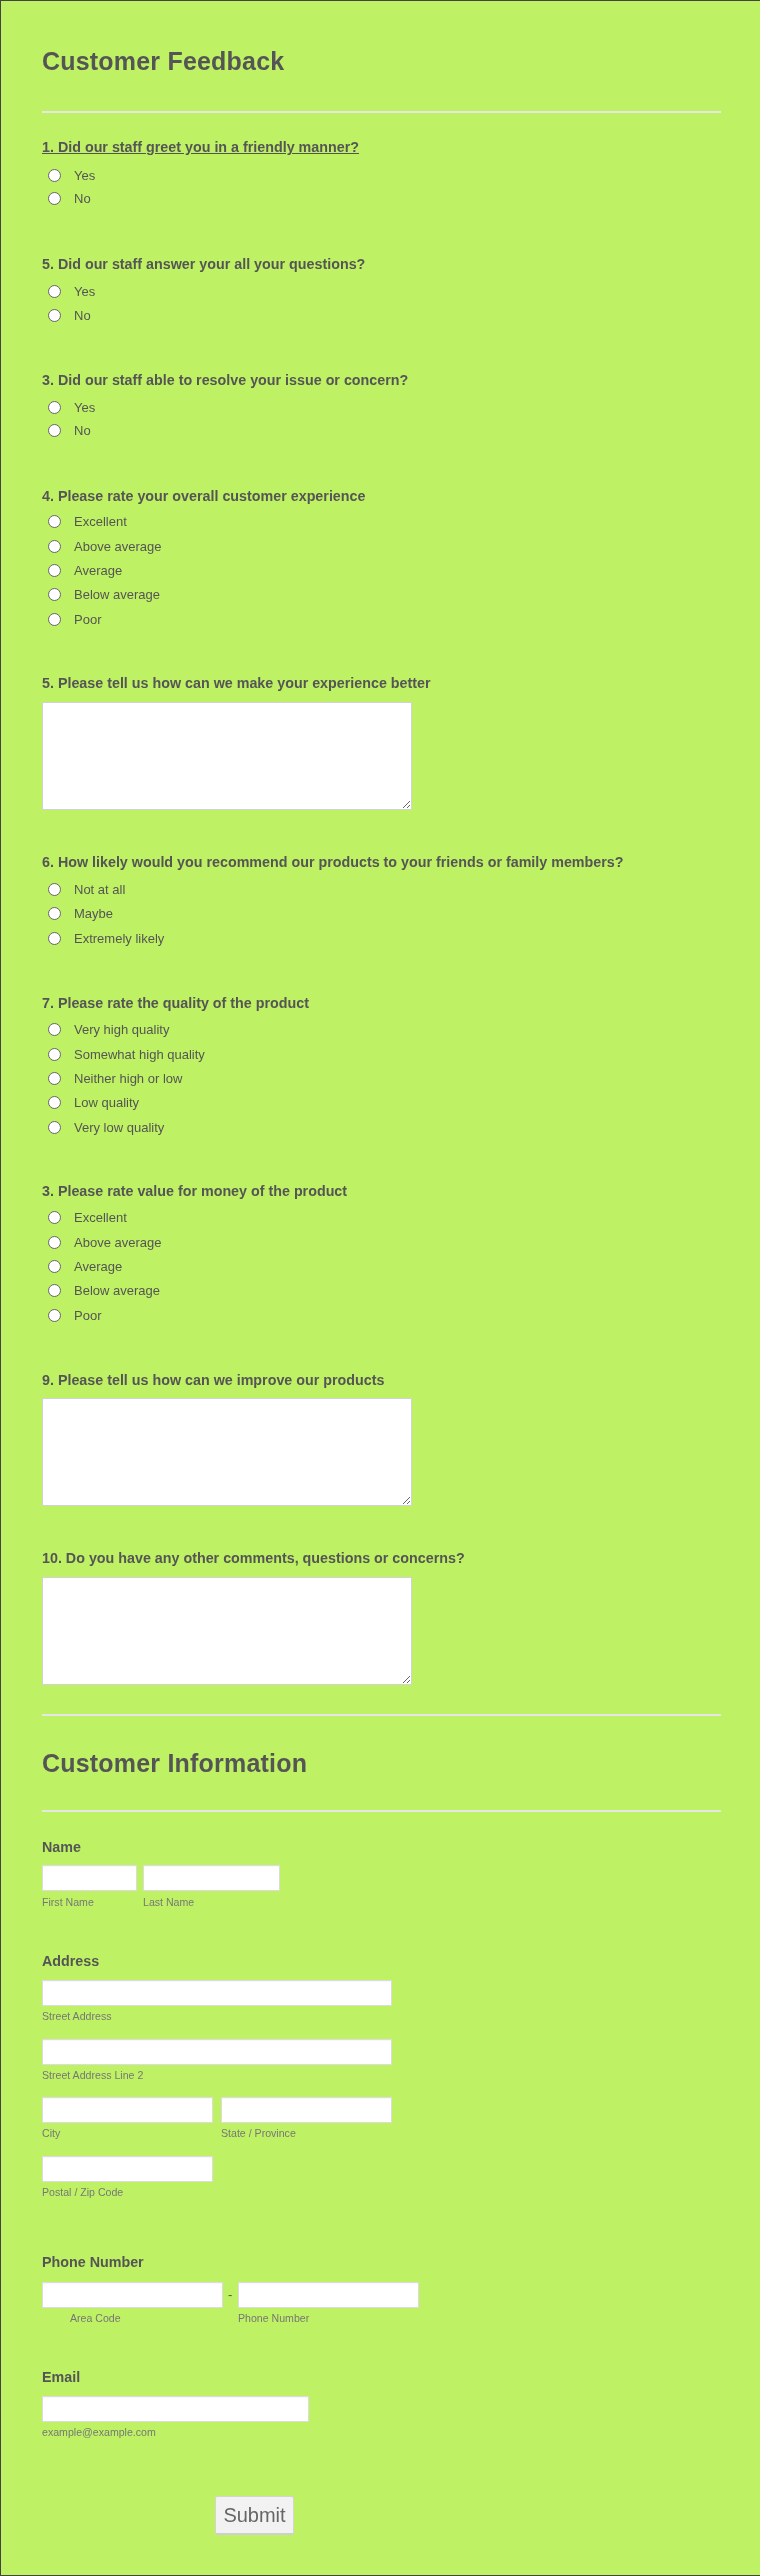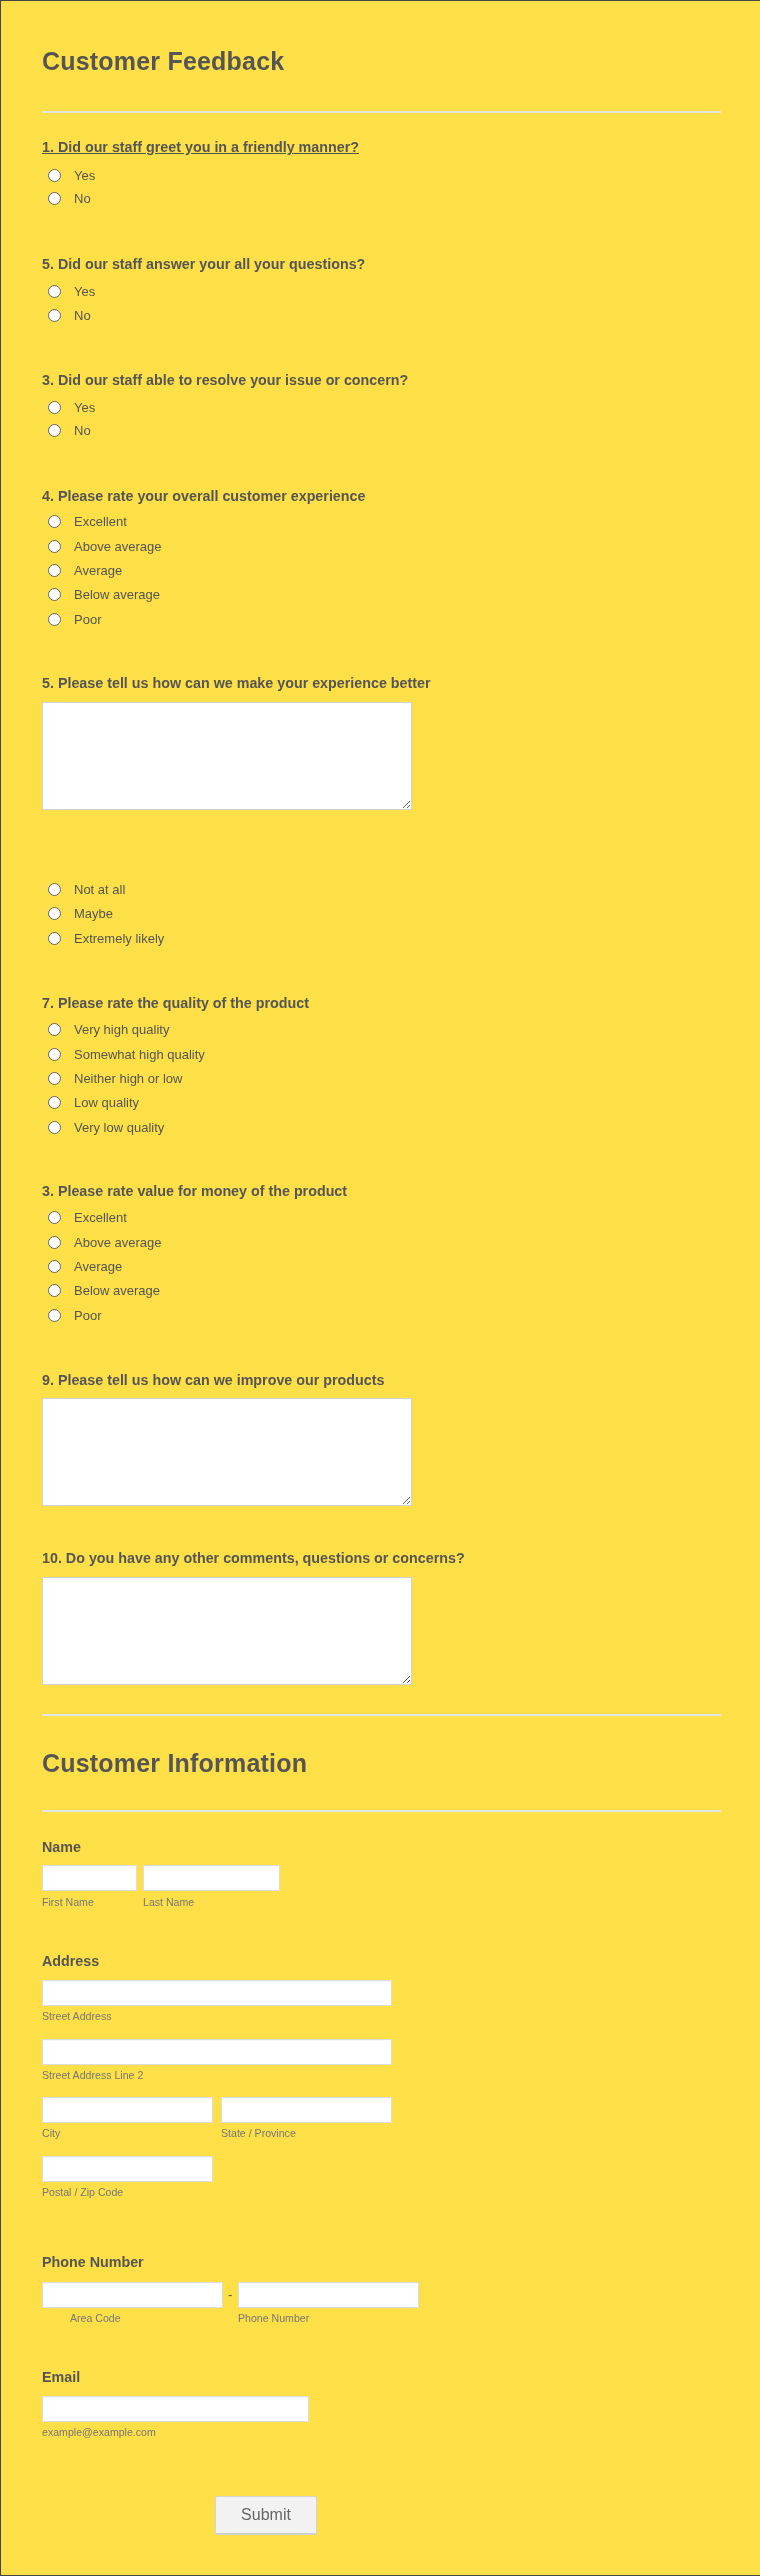--- a/index.html
+++ b/index.html
@@ -1,31 +1,31 @@
 <!DOCTYPE html>
 <html style="font-size:13px"><head>
   <meta charset="utf-8">
   <style>
     * { box-sizing: border-box; margin: 0; padding: 0; }
     html, body { width: 761px; height: 2576px; background: #ffffff; }
     body { font-family: "Liberation Sans", sans-serif; color: #555555; position: relative; overflow: hidden; }
-    .frame { position: absolute; left: 0; top: 0; width: 761px; height: 2576px; border: 1.6px solid #444444; background: #fde047; }
+    .frame { position: absolute; left: 0; top: 0; width: 761px; height: 2576px; border: 1.6px solid #444444; background: #bef264; }
     .abs { position: absolute; }
     .page-title { font-size: 25px; font-weight: bold; color: #555; letter-spacing: 0.2px; line-height: 29.4px; }
     .divider { height: 1.6px; background: #e6e6e6; left: 41px; width: 679px; }
     .q-heading { font-size: 14.3px; font-weight: bold; color: #555; line-height: 18px; left: 41px; white-space: nowrap; }
     .radio-opt { left: 47px; height: 19.6px; display: flex; align-items: center; cursor: pointer; }
     .radio-circle { width: 13px; height: 13px; border-radius: 50%; border: 1.2px solid #666; background: #fff; flex: 0 0 13px; }
     .radio-label { margin-left: 13px; font-size: 13px; color: #555; line-height: 18px; white-space: nowrap; }
     .textarea { left: 41px; width: 370px; height: 108px; border: 1.6px solid #d2d2d2; background: #fff; resize: both; font-family: "Liberation Sans", sans-serif; font-size: 12.3px; padding: 4.9px; color: #555; }
     .field-label { font-size: 14.3px; font-weight: bold; color: #555; line-height: 18px; left: 41px; }
     .input { height: 26px; border: 1.6px solid #dcdcdc; background: #fff; font-family: "Liberation Sans", sans-serif; font-size: 12.3px; padding: 3.3px 4.9px; color: #555; box-shadow: inset 0 0.8px 0.8px rgba(0,0,0,0.04); }
     .sublabel { font-size: 10.6px; color: #777; line-height: 13px; white-space: nowrap; }
     .dash { font-size: 13px; color: #555; }
-    .submit { left: 214px; top: 2495px; width: 102px; height: 39px; border: 0.8px solid #d4d4d4; border-bottom: 2.5px solid #cfcfcf; border-radius: 2.5px; background: #f2f2f2; font-family: "Liberation Sans", sans-serif; font-size: 16px; color: #666; cursor: pointer; }
+    .submit { left: 214px; top: 2495px; width: 79px; height: 39px; border: 0.8px solid #d4d4d4; border-bottom: 2.5px solid #cfcfcf; border-radius: 2.5px; background: #f2f2f2; font-family: "Liberation Sans", sans-serif; font-size: 20px; color: #666; cursor: pointer; }
   </style>
 </head>
 <body>
 
 <div class="frame">
 
   <div class="abs page-title" style="left:41px; top:46px;">Customer Feedback</div>
   <div class="abs divider" style="top:110px;"></div>
 
   <div class="abs q-heading" style="top:137px;text-decoration:underline;">1. Did our staff greet you in a friendly manner?</div>
@@ -76,20 +76,21 @@
       <span class="radio-label">Below average</span>
     </label>
   <label class="abs radio-opt" style="top:609px;">
       <span class="radio-circle"></span>
       <span class="radio-label">Poor</span>
     </label>
 
   <div class="abs q-heading" style="top:673px;">5. Please tell us how can we make your experience better</div>
   <textarea class="abs textarea" style="top: 701px;"></textarea>
 
+  <div class="abs q-heading" style="top:852px;">6. How likely would you recommend our products to your friends or family members?</div>
   <label class="abs radio-opt" style="top:879px;">
       <span class="radio-circle"></span>
       <span class="radio-label">Not at all</span>
     </label>
   <label class="abs radio-opt" style="top:903px;">
       <span class="radio-circle"></span>
       <span class="radio-label">Maybe</span>
     </label>
   <label class="abs radio-opt" style="top:928px;">
       <span class="radio-circle"></span>

